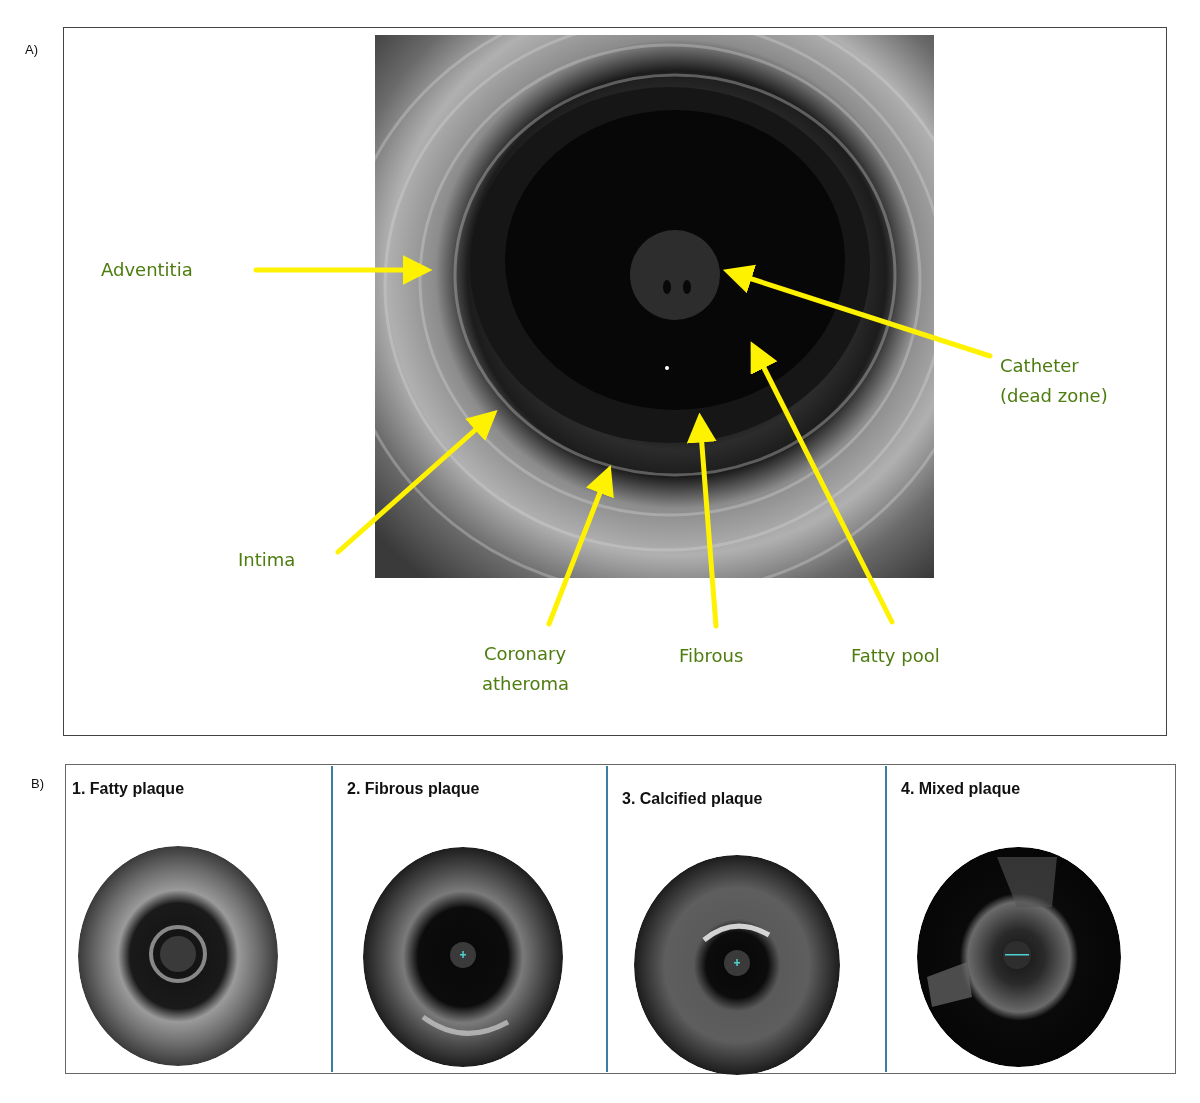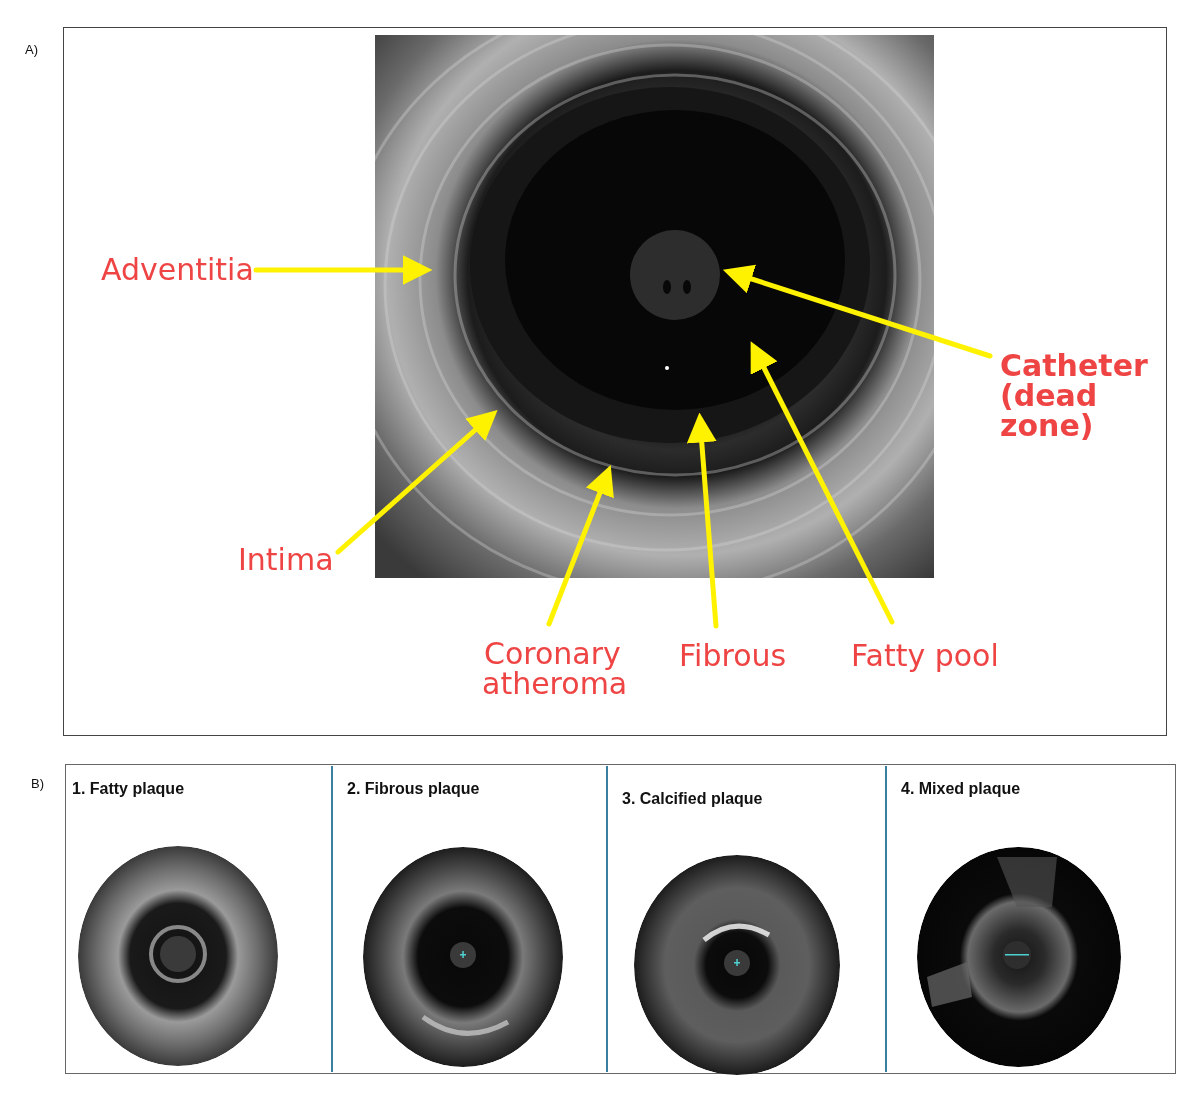--- a/index.html
+++ b/index.html
@@ -2,21 +2,21 @@
 <html><head>
 <meta charset="utf-8">
 <style>
   html,body{margin:0;padding:0;background:#fff;}
   body{width:1200px;height:1103px;position:relative;overflow:hidden;font-family:"Liberation Sans",sans-serif;color:#111;}
   .panel-letter{position:absolute;font-size:13px;color:#111;}
   .frame{position:absolute;border:1.5px solid #444;box-sizing:border-box;background:#fff;}
   #frameA{left:63px;top:27px;width:1104px;height:709px;}
   #frameB{left:65px;top:764px;width:1111px;height:310px;border-color:#666;}
   .us-main{position:absolute;left:375px;top:35px;width:559px;height:543px;overflow:hidden;background:#333;}
-  .lbl{position:absolute;font-family:"DejaVu Sans",sans-serif;font-size:30px;color:#ef4444;line-height:30px;}
+  .lbl{position:absolute;font-family:"DejaVu Sans",sans-serif;font-size:18px;color:#4d7c0f;line-height:30px;}
   .arrows{position:absolute;left:0;top:0;width:1200px;height:1103px;pointer-events:none;}
   .cell{position:absolute;top:766px;height:306px;}
   .divider{position:absolute;top:766px;width:1.5px;height:306px;background:#3a7fa0;}
   .cell-title{position:absolute;left:14px;top:14px;font-weight:bold;font-size:16px;color:#111;white-space:nowrap;}
   .disc{position:absolute;border-radius:50%;overflow:hidden;}
 </style>
 </head>
 <body>
 
 <div class="panel-letter" style="left:25px;top:42px;">A)</div>
@@ -69,21 +69,21 @@
 </svg>
 
 <div class="lbl" style="left:101px;top:255px;">Adventitia</div>
 <div class="lbl" style="left:238px;top:545px;">Intima</div>
 <div class="lbl" style="left:482px;top:639px;text-align:left;">
   <div style="padding-left:2px;">Coronary</div>
   <div>atheroma</div>
 </div>
 <div class="lbl" style="left:679px;top:641px;">Fibrous</div>
 <div class="lbl" style="left:851px;top:641px;">Fatty pool</div>
-<div class="lbl" style="left:1000px;top:351px;font-weight:bold;">
+<div class="lbl" style="left:1000px;top:351px;">
   <div>Catheter</div>
   <div>(dead zone)</div>
 </div>
 
 <div class="panel-letter" style="left:31px;top:776px;">B)</div>
 <div class="frame" id="frameB"></div>
 
 <div class="divider" style="left:331px;"></div>
 <div class="divider" style="left:606px;"></div>
 <div class="divider" style="left:885px;"></div>

